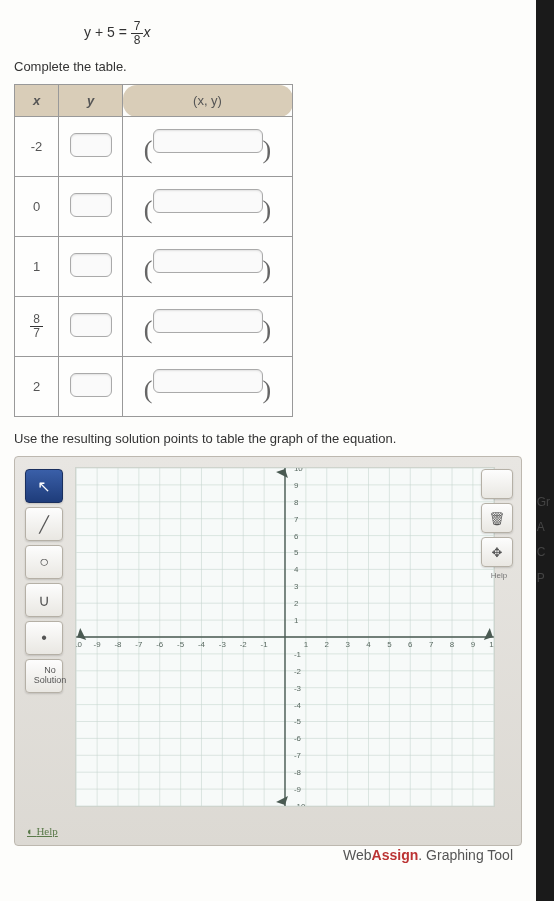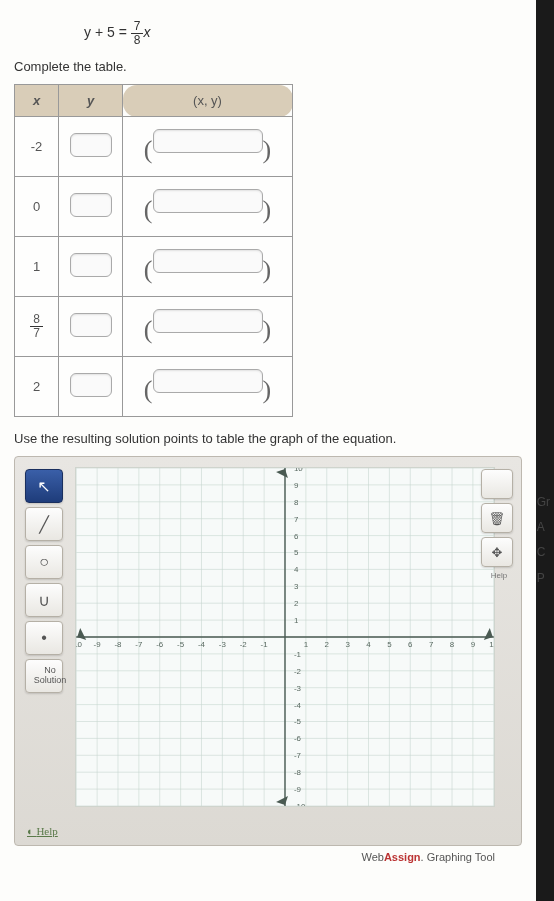--- a/index.html
+++ b/index.html
@@ -120,22 +120,22 @@
       position: absolute;
       left: 12px; bottom: 8px;
       font-size: 11px;
       color: #5a7a4a;
       text-decoration: underline;
       cursor: pointer;
       font-family: Liberation Serif, serif;
     }
     .branding {
       position: absolute;
-      right: 26px; bottom: -18px;
-      font-size: 11px;
+      right: 8px; bottom: -18px;
+      font-size: 14px;
       color: #555;
     }
     .branding b { color: #b33; }
     .side-letters {
       position: absolute;
       right: 4px; top: 490px;
       font-size: 12px;
       color: #444;
       line-height: 2.1;
     }

